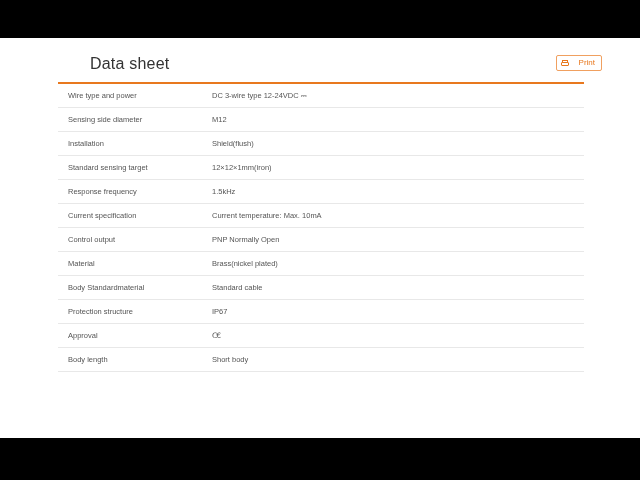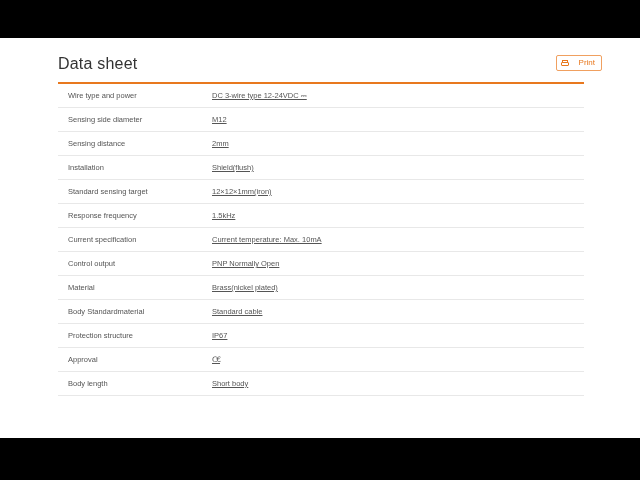--- a/index.html
+++ b/index.html
@@ -25,21 +25,21 @@
     height: 400px;
     box-sizing: border-box;
     padding: 0;
     position: relative;
     overflow: hidden;
   }
   .header-row {
     display: flex;
     align-items: flex-end;
     justify-content: space-between;
-    padding: 16px 38px 0 58px;
+    padding: 16px 38px 0 90px;
     box-sizing: border-box;
   }
   .page-title {
     font-size: 16px;
     color: #333333;
     font-weight: normal;
     letter-spacing: 0.2px;
     line-height: 20px;
   }
   .print-button {
@@ -102,21 +102,20 @@
     vertical-align: middle;
     line-height: 11px;
   }
   td.label {
     width: 126px;
     color: #555555;
   }
   td.value {
     color: #444444;
     padding-left: 12px;
-    text-decoration: underline;
   }
   .ce-mark {
     font-family: "DejaVu Sans", sans-serif;
     font-size: 11px;
     color: #333;
     letter-spacing: -1px;
   }
 </style>
 </head>
 <body>
@@ -136,24 +135,20 @@
   <div class="table-wrap">
     <table class="spec">
       <tbody>
         <tr>
           <td class="label">Wire type and power</td>
           <td class="value">DC 3-wire type 12-24VDC ⎓</td>
         </tr>
         <tr>
           <td class="label">Sensing side diameter</td>
           <td class="value">M12</td>
-        </tr>
-        <tr>
-          <td class="label">Sensing distance</td>
-          <td class="value">2mm</td>
         </tr>
         <tr>
           <td class="label">Installation</td>
           <td class="value">Shield(flush)</td>
         </tr>
         <tr>
           <td class="label">Standard sensing target</td>
           <td class="value">12×12×1mm(iron)</td>
         </tr>
         <tr>

